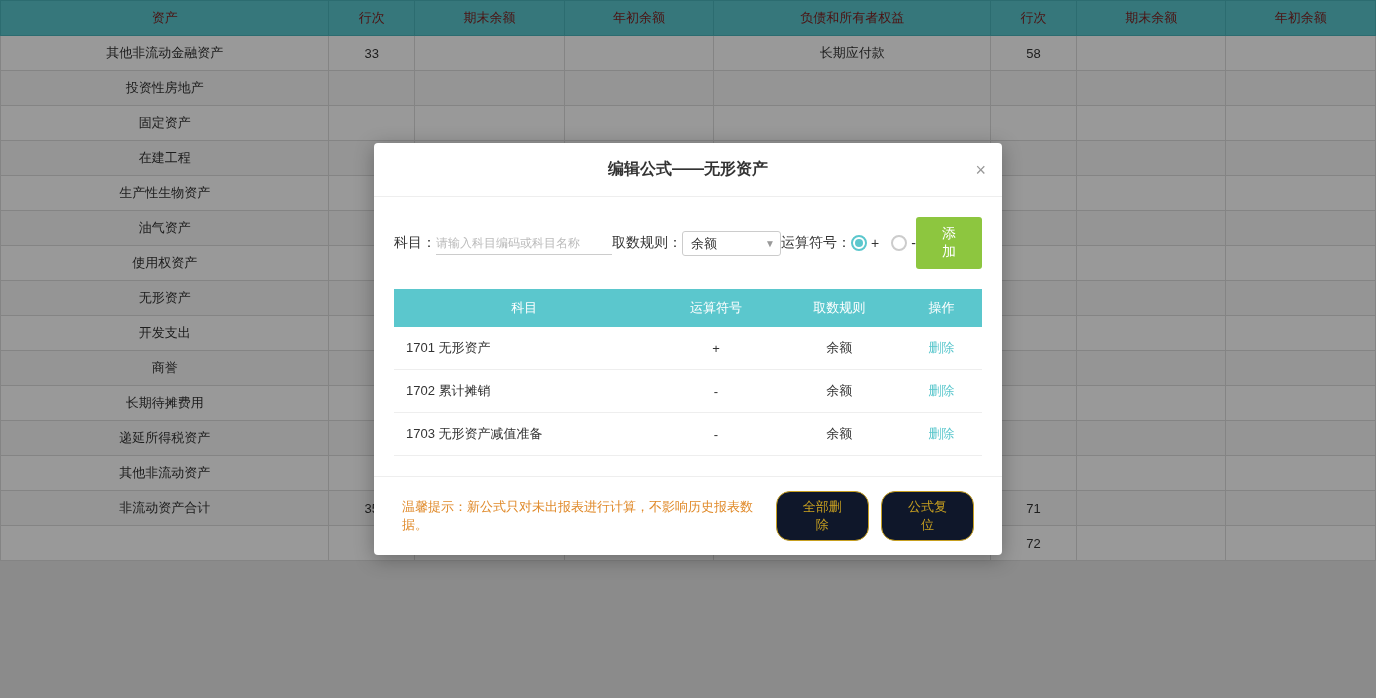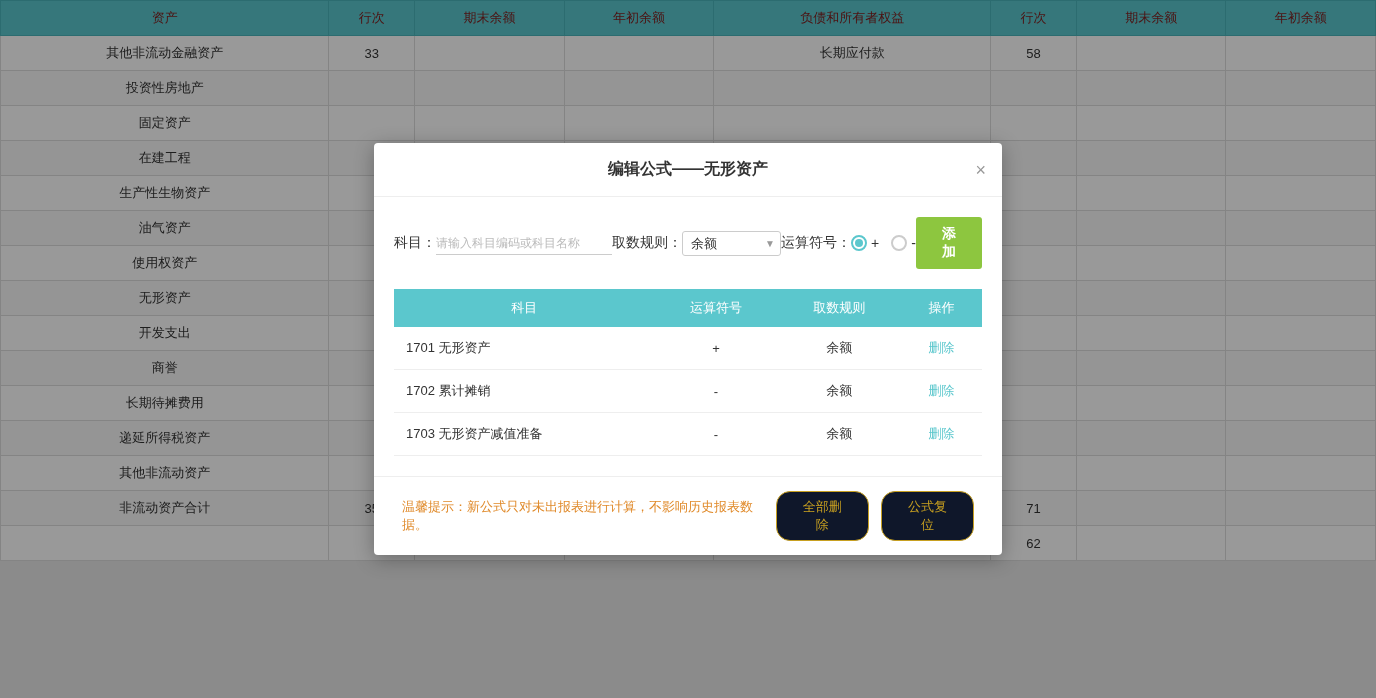--- a/index.html
+++ b/index.html
@@ -202,21 +202,20 @@
     
     .btn-add {
       background: #8dc63f;
       color: #fff;
       border: none;
       border-radius: 3px;
       padding: 8px 24px;
       font-size: 14px;
       cursor: pointer;
       margin-left: auto;
-      font-weight: bold;
     }
 
     
     .data-table {
       width: 100%;
       border-collapse: collapse;
       font-size: 13px;
     }
 
     .data-table thead tr {
@@ -439,21 +438,21 @@
           <td>71</td>
           <td></td>
           <td></td>
         </tr>
         <tr>
           <td></td>
           <td></td>
           <td></td>
           <td></td>
           <td>其他综合收益</td>
-          <td>62</td>
+          <td>72</td>
           <td></td>
           <td></td>
         </tr>
       </tbody>
   </table>
 </div>
 
 <div class="overlay">
   <div class="modal">
 

